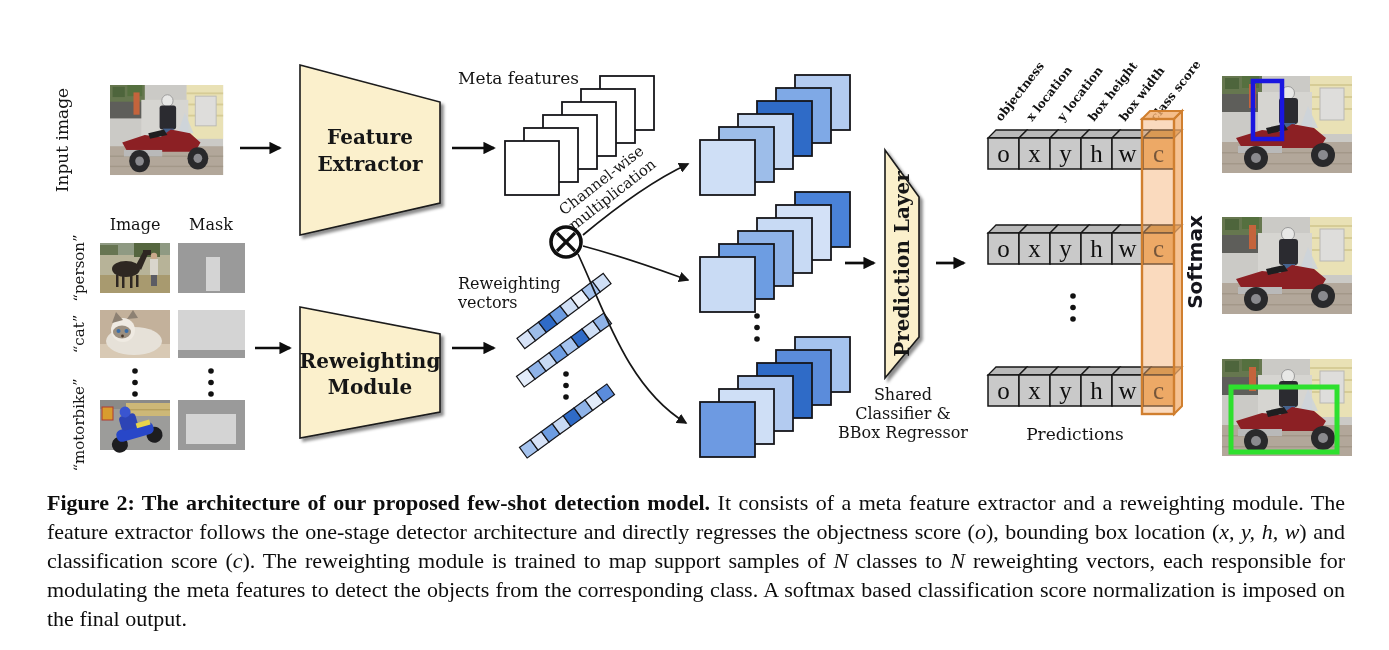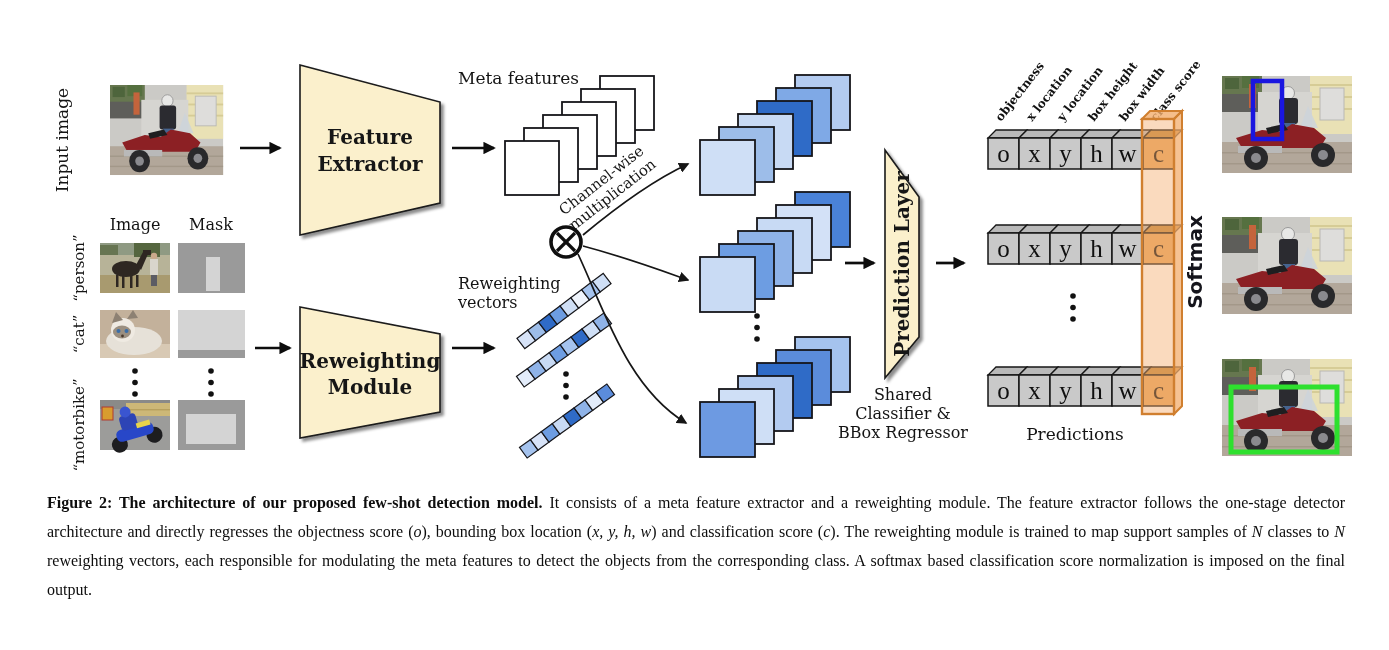--- a/index.html
+++ b/index.html
@@ -16,21 +16,21 @@
   .trap{stroke:#1a1a1a;stroke-width:1.6;}
   .sq{stroke:#16161a;stroke-width:1.8;}
   .seg{stroke:#16161a;stroke-width:1.2;}
   .cellface{fill:#c9c9c9;stroke:#161616;stroke-width:1.5;}
   .celltop{fill:#b9b9b9;stroke:#161616;stroke-width:1.3;}
   .arr{stroke:#0d0d0d;stroke-width:2.7;fill:none;}
   .curve{stroke:#161616;stroke-width:1.7;fill:none;}
   .dot{fill:#111;}
   
   .caption{position:absolute;left:47px;top:488px;width:1298px;
-           font-family:"Liberation Serif",serif;font-size:16px;line-height:29px;
+           font-family:"Liberation Serif",serif;font-size:22px;line-height:29px;
            color:#0d0d0d;text-align:justify;}
   .caption .b{font-weight:bold;}
   .caption .i{font-style:italic;}
 </style>
 </head>
 <body>
 
 <div class="page">
 
 <svg class="diagram" width="1389" height="480" viewBox="0 0 1389 480">

